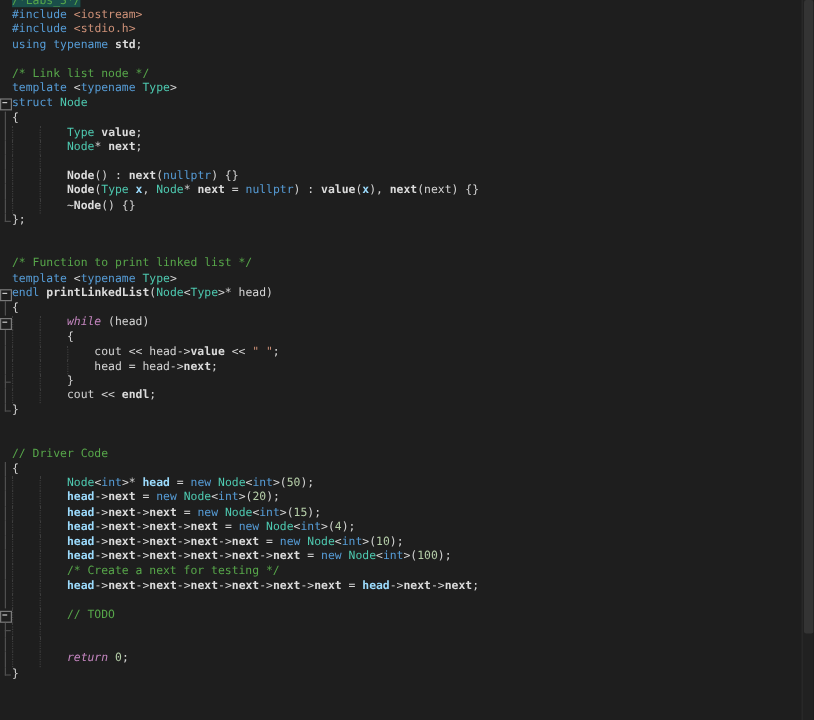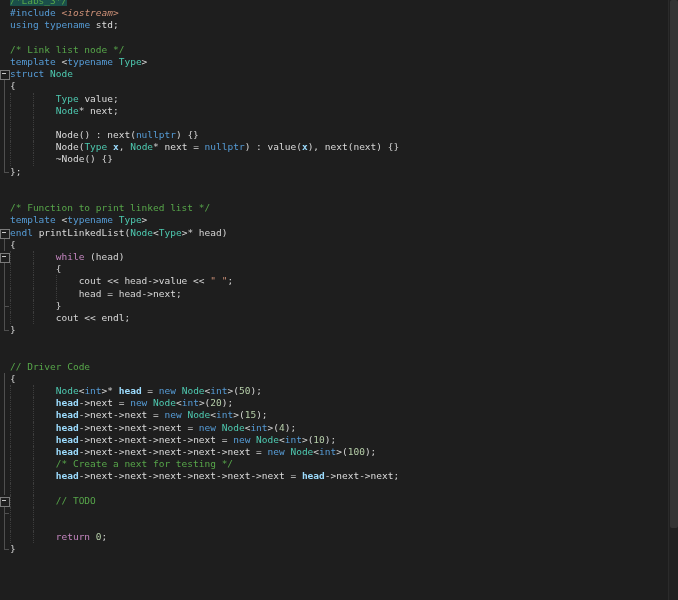--- a/index.html
+++ b/index.html
@@ -28,42 +28,43 @@
   }
   .fold.box::after {
     content:""; position:absolute; left:2px; top:5px; width:4px; height:1px; background:#c8c8c8;
   }
   .text { position:relative; flex:1; display:block; white-space:pre; color:var(--c-text); }
   .guide { position:absolute; top:0; bottom:0; width:1px; border-left:1px dotted #3d3d3d; }
   .sel { background:var(--c-selection); }
   .tk-p  { color:var(--c-text); }
   .tk-c  { color:var(--c-comment); }
   .tk-k  { color:var(--c-keyword); }
-  .tk-ct { color:var(--c-control); }
+  .tk-ct { color:var(--c-control);font-style:italic; }
   .tk-t  { color:var(--c-type); }
-  .tk-s  { color:var(--c-string);font-style:italic; }
+  .tk-s  { color:var(--c-string); }
   .tk-n  { color:var(--c-number); }
   .tk-v  { color:var(--c-variable); font-weight:bold; }
-  .tk-b  { color:#dcdcdc; font-weight:normal; }
+  .tk-b  { color:#dcdcdc; font-weight:bold; }
   #scrollbar {
     position:absolute; top:0; right:0; width:10px; height:600px;
     background:#212121; border-left:1px solid #2b2b2b;
   }
   #scrollbar-thumb {
     position:absolute; top:0; left:1px; width:8px; height:88%;
     background:#343434; border-radius:2px;
   }
 </style>
 </head>
 <body>
 
 <div id="editor">
   <div id="code-lines">
       <div class="line"><span class="fold "></span><span class="text"><span class="sel"><span class="tk-c">/*Labs_3*/</span></span></span></div>
       <div class="line"><span class="fold "></span><span class="text"><span class="tk-k">#include</span><span class="tk-p"> </span><span class="tk-s">&lt;iostream&gt;</span></span></div>
+      <div class="line"><span class="fold "></span><span class="text"><span class="tk-k">#include</span><span class="tk-p"> </span><span class="tk-s">&lt;stdio.h&gt;</span></span></div>
       <div class="line"><span class="fold "></span><span class="text"><span class="tk-k">using</span><span class="tk-p"> </span><span class="tk-k">typename</span><span class="tk-p"> </span><span class="tk-b">std</span><span class="tk-p">;</span></span></div>
       <div class="line"><span class="fold "></span><span class="text"></span></div>
       <div class="line"><span class="fold "></span><span class="text"><span class="tk-c">/* Link list node */</span></span></div>
       <div class="line"><span class="fold "></span><span class="text"><span class="tk-k">template</span><span class="tk-p"> &lt;</span><span class="tk-k">typename</span><span class="tk-p"> </span><span class="tk-t">Type</span><span class="tk-p">&gt;</span></span></div>
       <div class="line"><span class="fold box"></span><span class="text"><span class="tk-k">struct</span><span class="tk-p"> </span><span class="tk-t">Node</span></span></div>
       <div class="line"><span class="fold v"></span><span class="text"><span class="tk-p">{</span></span></div>
       <div class="line"><span class="fold v"></span><span class="text"><span class="guide" style="left: 0ch;"></span><span class="guide" style="left: 4ch;"></span><span class="tk-p">        </span><span class="tk-t">Type</span><span class="tk-p"> </span><span class="tk-b">value</span><span class="tk-p">;</span></span></div>
       <div class="line"><span class="fold v"></span><span class="text"><span class="guide" style="left: 0ch;"></span><span class="guide" style="left: 4ch;"></span><span class="tk-p">        </span><span class="tk-t">Node</span><span class="tk-p">* </span><span class="tk-b">next</span><span class="tk-p">;</span></span></div>
       <div class="line"><span class="fold v"></span><span class="text"><span class="guide" style="left: 0ch;"></span><span class="guide" style="left: 4ch;"></span></span></div>
       <div class="line"><span class="fold v"></span><span class="text"><span class="guide" style="left: 0ch;"></span><span class="guide" style="left: 4ch;"></span><span class="tk-p">        </span><span class="tk-b">Node</span><span class="tk-p">() : </span><span class="tk-b">next</span><span class="tk-p">(</span><span class="tk-k">nullptr</span><span class="tk-p">) {}</span></span></div>

